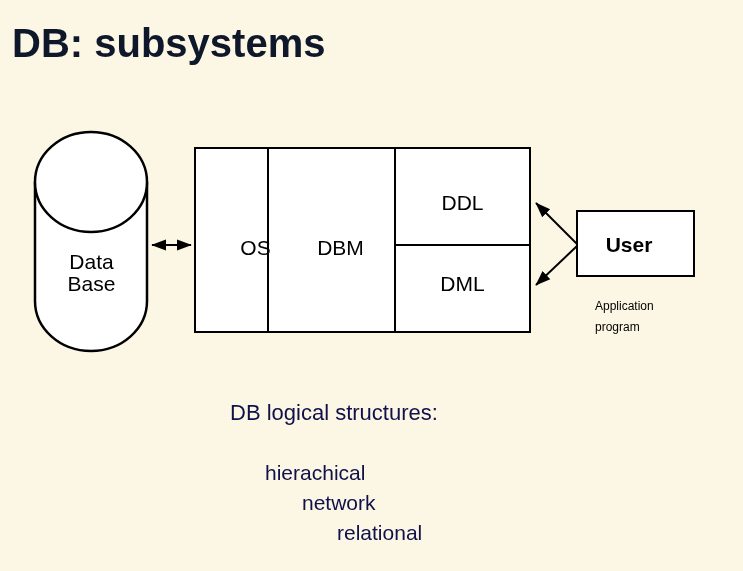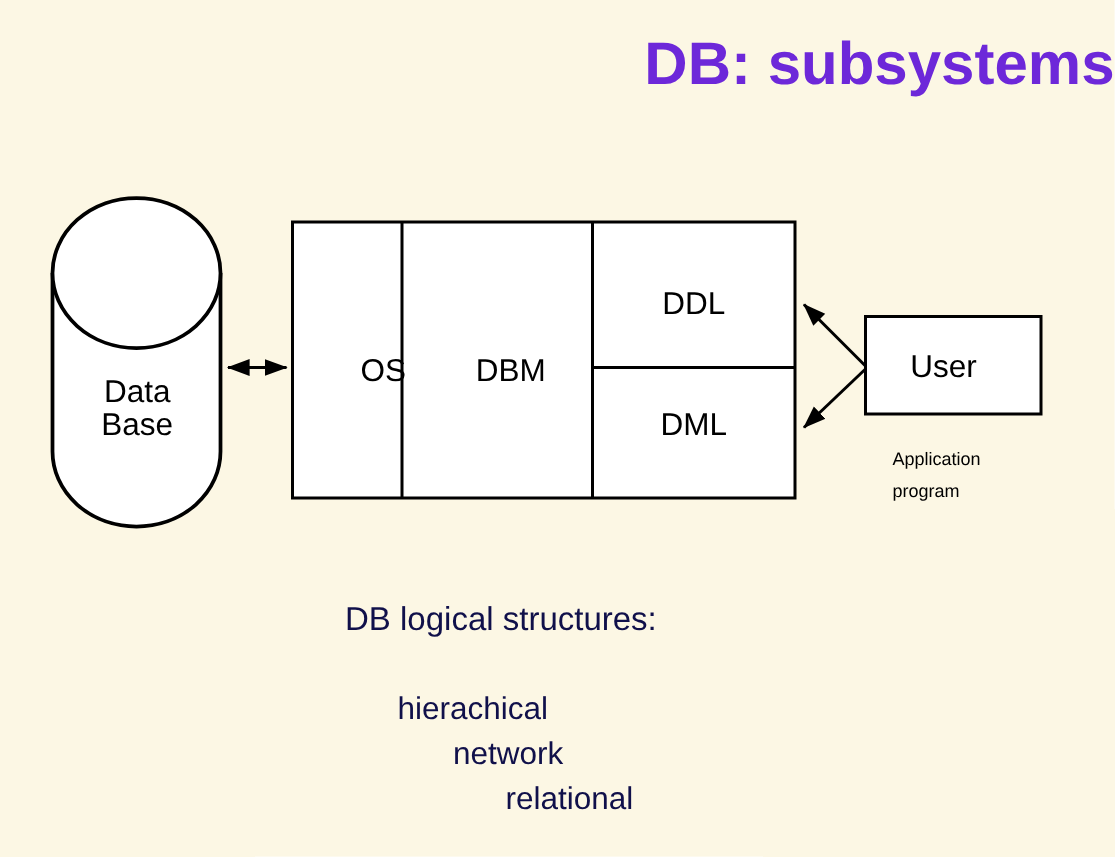--- a/index.html
+++ b/index.html
@@ -13,46 +13,46 @@
     height: 571px;
     background: #FCF7E4;
     overflow: hidden;
   }
   .abs { position: absolute; }
   .pre { white-space: pre-line; }
   .slide-title {
     left: 0;
     top: 21px;
     width: 100%;
-    text-align: right;
+    text-align: left;
     text-indent: 12px;
     font-size: 40px;
     font-weight: 700;
-    color: #6d28d9;
+    color: #0f172a;
     letter-spacing: 0px;
   }
   .dbms-label {
     left: 363px;
     top: 116px;
     width: 78px;
     text-align: center;
     font-size: 21px;
     font-weight: 700;
     color: #0434CC;
   }
   .box-label {
     font-size: 21px;
     color: #000000;
     text-align: center;
   }
   .os-label   { left: 195px; top: 236px; width: 73px; padding-left: 24px;  }
   .dbm-label  { left: 268px; top: 236px; width: 145px; }
   .ddl-label  { left: 395px; top: 191px; width: 135px; }
   .dml-label  { left: 395px; top: 272px; width: 135px; }
-  .user-label { left: 577px; top: 233px; width: 104px; }
+  .user-label { left: 577px; top: 233px; width: 104px; font-weight: bold; }
   .database-label {
     left: 36px;
     top: 251px;
     width: 111px;
     text-align: center;
     font-size: 21px;
     line-height: 22px;
     color: #000000;
   }
   .application-label {

